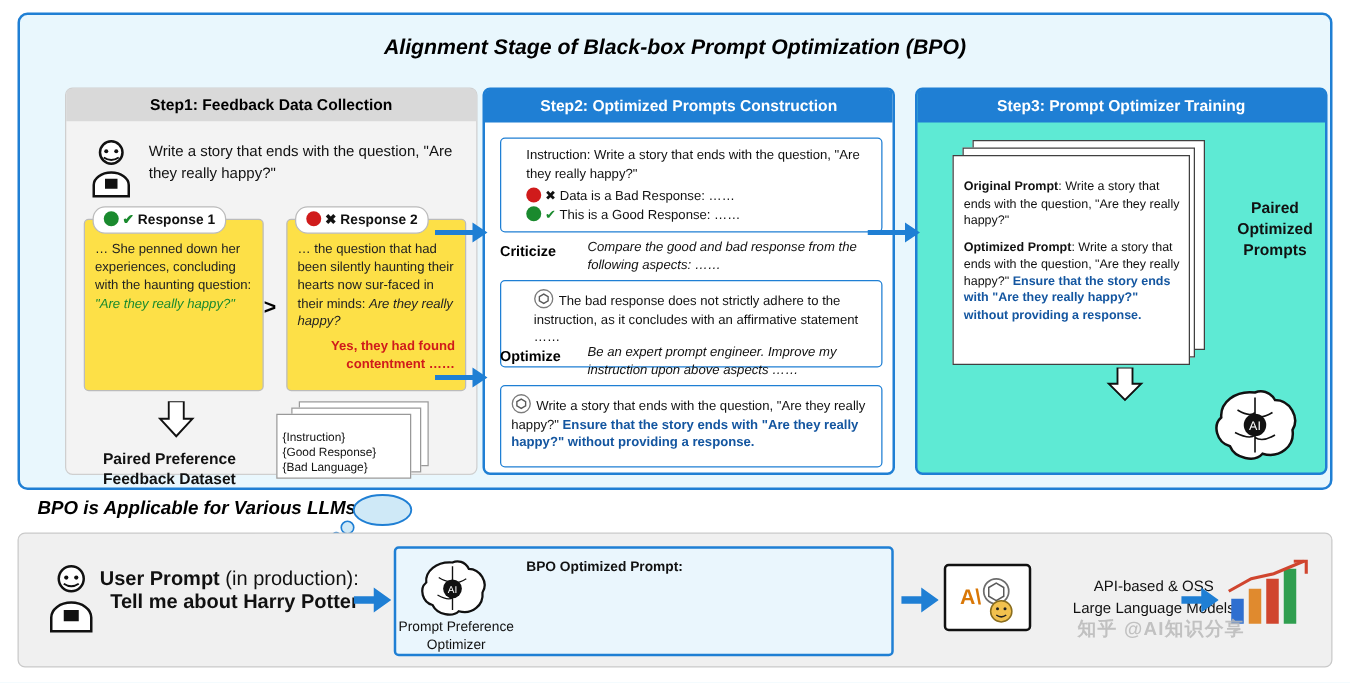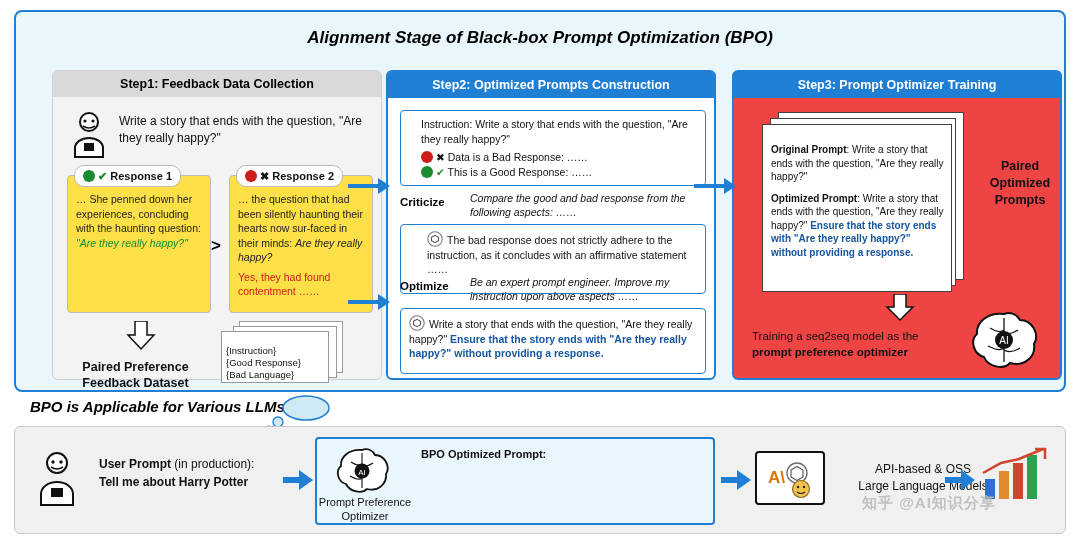--- a/index.html
+++ b/index.html
@@ -18,21 +18,21 @@
   }
   .align-title{
     position:absolute;left:0;top:16px;width:100%;text-align:center;
     font-size:17px;font-weight:bold;font-style:italic;color:#000;
   }
 
   
   .col{position:absolute;top:58px;background:#ffffff;border-radius:6px;box-sizing:border-box;}
   .col1{left:24px;width:330px;height:310px;background:#f3f3f3;border:1px solid #cfcfcf;margin-left:12px;}
   .col2{left:370px;width:330px;height:310px;background:#ffffff;border:2px solid #1f7fd4;}
-  .col3{left:716px;width:330px;height:310px;background:#ef4444;border:2px solid #1f7fd4;}
+  .col3{left:716px;width:330px;height:310px;background:#5eead4;border:2px solid #1f7fd4;}
 
   .col-head{
     position:absolute;left:0;top:0;width:100%;height:26px;line-height:26px;
     text-align:center;font-size:12.5px;font-weight:bold;box-sizing:border-box;
   }
   .head-grey{background:#d9d9d9;color:#000;border-radius:4px 4px 0 0;}
   .head-blue{background:#1f7fd4;color:#fff;border-radius:3px 3px 0 0;}
 
   
   .person{position:absolute;left:14px;top:40px;width:44px;height:48px;}
@@ -45,21 +45,21 @@
   }
   .resp1{left:14px;}
   .resp2{left:176px;}
   .resp-head{
     position:absolute;left:6px;top:-11px;height:20px;line-height:20px;
     background:#fff;border:1px solid #bbb;border-radius:10px;padding:0 8px;
     font-size:11px;font-weight:bold;white-space:nowrap;
   }
   .resp-body{position:absolute;left:8px;right:8px;top:16px;font-size:10.5px;line-height:14.5px;color:#222;}
   .green{color:#1a8a2e;}
-  .red{color:#d01b1b;font-weight:normal;}
+  .red{color:#d01b1b;font-weight:bold;text-align:right;}
   .ital{font-style:italic;}
   .gt{
     position:absolute;left:158px;top:165px;font-size:17px;font-weight:bold;color:#000;
   }
   .ds-arrow{position:absolute;left:72px;top:250px;}
   .dataset-label{
     position:absolute;left:10px;top:288px;width:145px;text-align:center;
     font-size:12.5px;font-weight:bold;line-height:16px;
   }
   .stack{position:absolute;left:168px;top:250px;width:130px;height:44px;}
@@ -114,21 +114,21 @@
   
   .bpo-line{
     position:absolute;left:30px;top:398px;font-size:15px;font-weight:bold;font-style:italic;color:#000;
   }
   .thought{position:absolute;left:262px;top:392px;width:70px;height:40px;}
   .bottom-panel{
     position:absolute;left:14px;top:426px;width:1052px;height:108px;
     background:#f0f0f0;border:1px solid #c9c9c9;border-radius:6px;box-sizing:border-box;
   }
   .user-person{position:absolute;left:20px;top:22px;width:44px;height:58px;}
-  .user-txt{position:absolute;left:84px;top:28px;width:210px;font-size:12px;line-height:18px;}
+  .user-txt{position:absolute;left:62px;top:28px;width:210px;font-size:16px;line-height:18px;text-align:right;}
   .blue-arrow-sm{position:absolute;}
   .opt-box{
     position:absolute;left:300px;top:10px;width:400px;height:88px;background:#eaf6fd;
     border:2px solid #1f7fd4;border-radius:4px;box-sizing:border-box;
   }
   .opt-brain{position:absolute;left:14px;top:8px;width:62px;height:48px;}
   .opt-cap{position:absolute;left:0px;top:56px;width:96px;text-align:center;font-size:11px;line-height:14px;}
   .opt-text{position:absolute;left:104px;top:8px;width:286px;font-size:11px;line-height:15.5px;}
   .logo-box{
     position:absolute;left:740px;top:24px;width:70px;height:54px;background:#fff;
@@ -260,23 +260,20 @@
           </div>
         </div>
       </div>
 
       <div class="paired-lbl">Paired Optimized Prompts</div>
 
       <svg class="train-arrow" width="32" height="28" viewBox="0 0 32 28">
         <path d="M10 0 h12 v13 h7 l-13 13 l-13 -13 h7 z" fill="#fff" stroke="#111" stroke-width="1.5"></path>
       </svg>
 
-      <div class="train-txt">
-        <span>Training a seq2seq model as the </span><b>prompt preference optimizer</b>
-      </div>
 
       <svg class="brain3" viewBox="0 0 76 62">
         <path d="M38 4 C22 2 10 12 11 24 C4 30 7 44 18 47 C22 57 38 60 44 53 C58 57 70 47 68 34 C74 24 66 10 54 10 C50 3 43 2 38 4 Z" fill="#fff" stroke="#111" stroke-width="2"></path>
         <path d="M38 8 V52 M24 18 q10 6 14 2 M52 20 q-10 6 -14 2 M22 36 q12 6 16 2 M54 38 q-10 6 -16 2" stroke="#111" stroke-width="1.3" fill="none"></path>
         <circle cx="38" cy="30" r="9" fill="#111"></circle>
         <text x="38" y="34" font-size="10" fill="#fff" text-anchor="middle" font-family="Liberation Sans, sans-serif">AI</text>
       </svg>
     </div>
 
     <svg class="arrow-blue" style="left:332px;top:164px;" width="44" height="20" viewBox="0 0 44 20">

